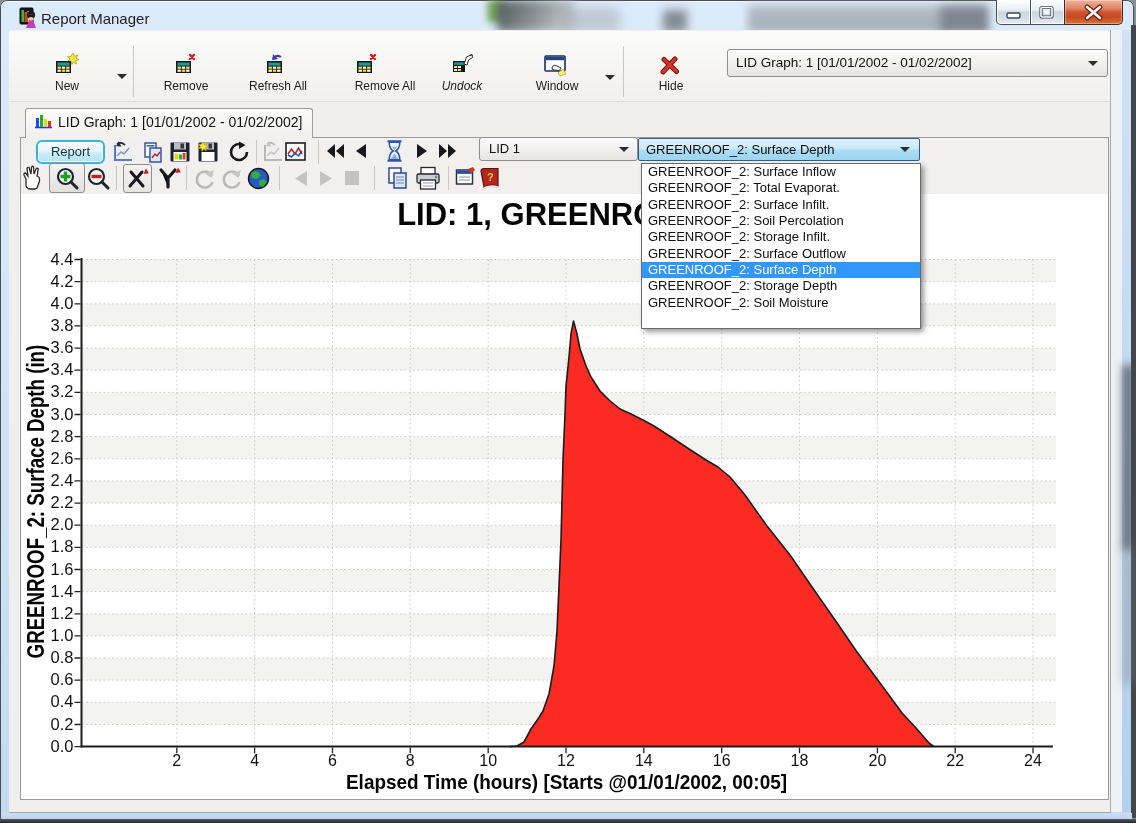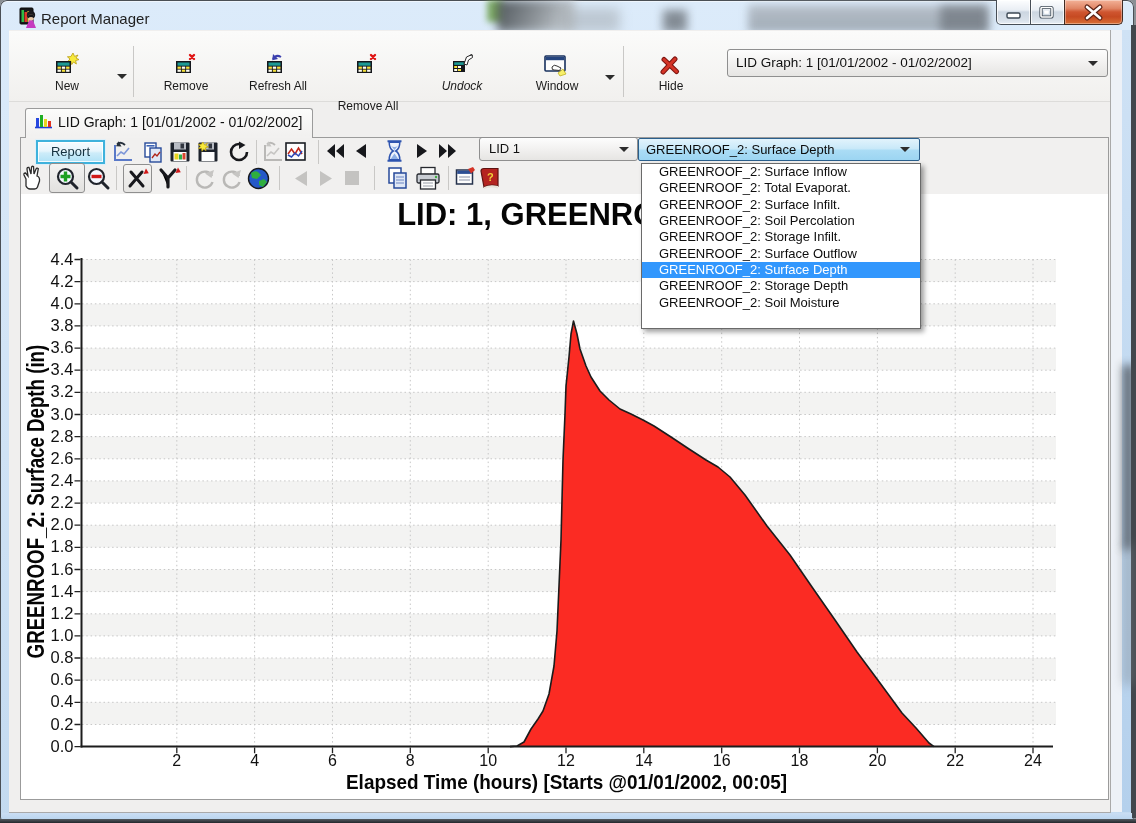--- a/index.html
+++ b/index.html
@@ -14,30 +14,30 @@
  box-shadow:inset 0 0 0 1px #4a4f55, inset 0 2px 0 rgba(255,255,255,.55);overflow:hidden;}
 #client{left:9px;top:30px;width:1101px;height:782px;background:#f0efee;}
 #toolbar{left:9px;top:31px;width:1101px;height:70px;
  background:linear-gradient(180deg,#fbfbfa,#f1f0ee);border-bottom:1px solid #dddcda;}
 #tab{position:absolute;left:25px;top:108px;width:288px;height:29px;background:#f4f3f2;
  border:1px solid #9b9b9b;border-bottom:none;border-radius:3px 3px 0 0;box-sizing:border-box;
  background:linear-gradient(180deg,#fcfcfb,#f1f0ef);}
 #page{position:absolute;left:20px;top:137px;width:1089px;height:663px;border:1px solid #9b9b9b;
  background:#f1f0ef;box-sizing:border-box;}
 #chart{position:absolute;left:21px;top:194px;width:1087px;height:605px;background:#ffffff;}
-#report{position:absolute;left:36px;top:140px;width:69px;height:24px;border-radius:0;
+#report{position:absolute;left:36px;top:140px;width:69px;height:24px;border-radius:6px;
  border:2px solid #3fb2dc;background:linear-gradient(180deg,#f6fbfe 0%,#e7f5fc 45%,#cdecf9 55%,#b0e2f6 100%);
  box-sizing:border-box;text-align:center;font-size:13px;color:#14313f;line-height:20px;
  box-shadow:inset 0 0 0 1px rgba(255,255,255,.85), 0 0 0 1px #ddf0fa;}
 .combo{position:absolute;border:1px solid #8f8f8f;border-radius:3px;box-sizing:border-box;
  background:linear-gradient(180deg,#fdfdfd 0%,#f2f1f0 50%,#e6e5e3 100%);
  font-size:13px;color:#101010;}
 .carr{position:absolute;width:0;height:0;border-left:5px solid transparent;
  border-right:5px solid transparent;border-top:5px solid #2c2c2c;}
-.dd-item{height:16.35px;font-size:13px;color:#0d0d0d;padding-left:17px;white-space:nowrap;
+.dd-item{height:16.35px;font-size:13px;color:#0d0d0d;padding-left:6px;white-space:nowrap;
  line-height:16.3px;}
 </style>
 </head>
 <body>
 <div id="frame" class="ab">
 
   <div class="ab" style="left:487px;top:0;width:16px;height:22px;background:#6fa24e;filter:blur(3px);opacity:.85;"></div>
   <div class="ab" style="left:497px;top:0px;width:78px;height:32px;background:linear-gradient(115deg,#43484b 15%,#828689 55%,#c0c5c8 90%);filter:blur(5px);opacity:.8;"></div>
   <div class="ab" style="left:560px;top:8px;width:60px;height:24px;background:#9fa6ac;filter:blur(6px);opacity:.5;"></div>
   <div class="ab" style="left:663px;top:10px;width:24px;height:22px;background:#555a60;filter:blur(5px);opacity:.65;"></div>
@@ -126,21 +126,21 @@
  <path d="M16 3 l4 4 M20 3 l-4 4" stroke="#e01515" stroke-width="2.4" stroke-linecap="round"></path>
  <rect x="2" y="9" width="15" height="12" fill="#15171c"></rect>
  <rect x="3.5" y="10.5" width="12" height="3.2" fill="#1b9a94"></rect>
  <rect x="3.5" y="14.6" width="3.4" height="2.2" fill="#f5e23a"></rect>
     <rect x="7.8" y="14.6" width="3.4" height="2.2" fill="#fffef2"></rect>
     <rect x="12.1" y="14.6" width="3.4" height="2.2" fill="#f5e23a"></rect>
  <rect x="3.5" y="17.6" width="3.4" height="2.2" fill="#fffef2"></rect>
     <rect x="7.8" y="17.6" width="3.4" height="2.2" fill="#f5e23a"></rect>
     <rect x="12.1" y="17.6" width="3.4" height="2.2" fill="#fffef2"></rect>
 </svg>
-<div class="lbl" style="left:333px;top:79px;width:70px;margin-top:20px;">Remove All</div>
+<div class="lbl" style="left:350px;top:79px;width:70px;">Remove All</div>
 <svg class="ico" style="left:451px;top:52px;" width="26" height="26" viewBox="0 0 26 26">
  <rect x="2" y="9" width="12" height="11" fill="#15171c"></rect>
  <rect x="3.2" y="10.3" width="9.6" height="2.6" fill="#1b9a94"></rect>
  <rect x="3.2" y="14" width="3" height="2" fill="#f5e23a"></rect>
     <rect x="7" y="14" width="3" height="2" fill="#fffef2"></rect>
  <rect x="3.2" y="17" width="3" height="2" fill="#fffef2"></rect>
     <rect x="7" y="17" width="3" height="2" fill="#f5e23a"></rect>
  <path d="M13 12 L15.5 5 L21 2.5 L21.5 5.5 L17.5 8 L16 13 Z" fill="#ffffff" stroke="#2a2a2a" stroke-width="1"></path>
  <path d="M18.5 3.5 q2.5 -1.5 3 .5" stroke="#2a2a2a" stroke-width="1" fill="none"></path>
 </svg>

